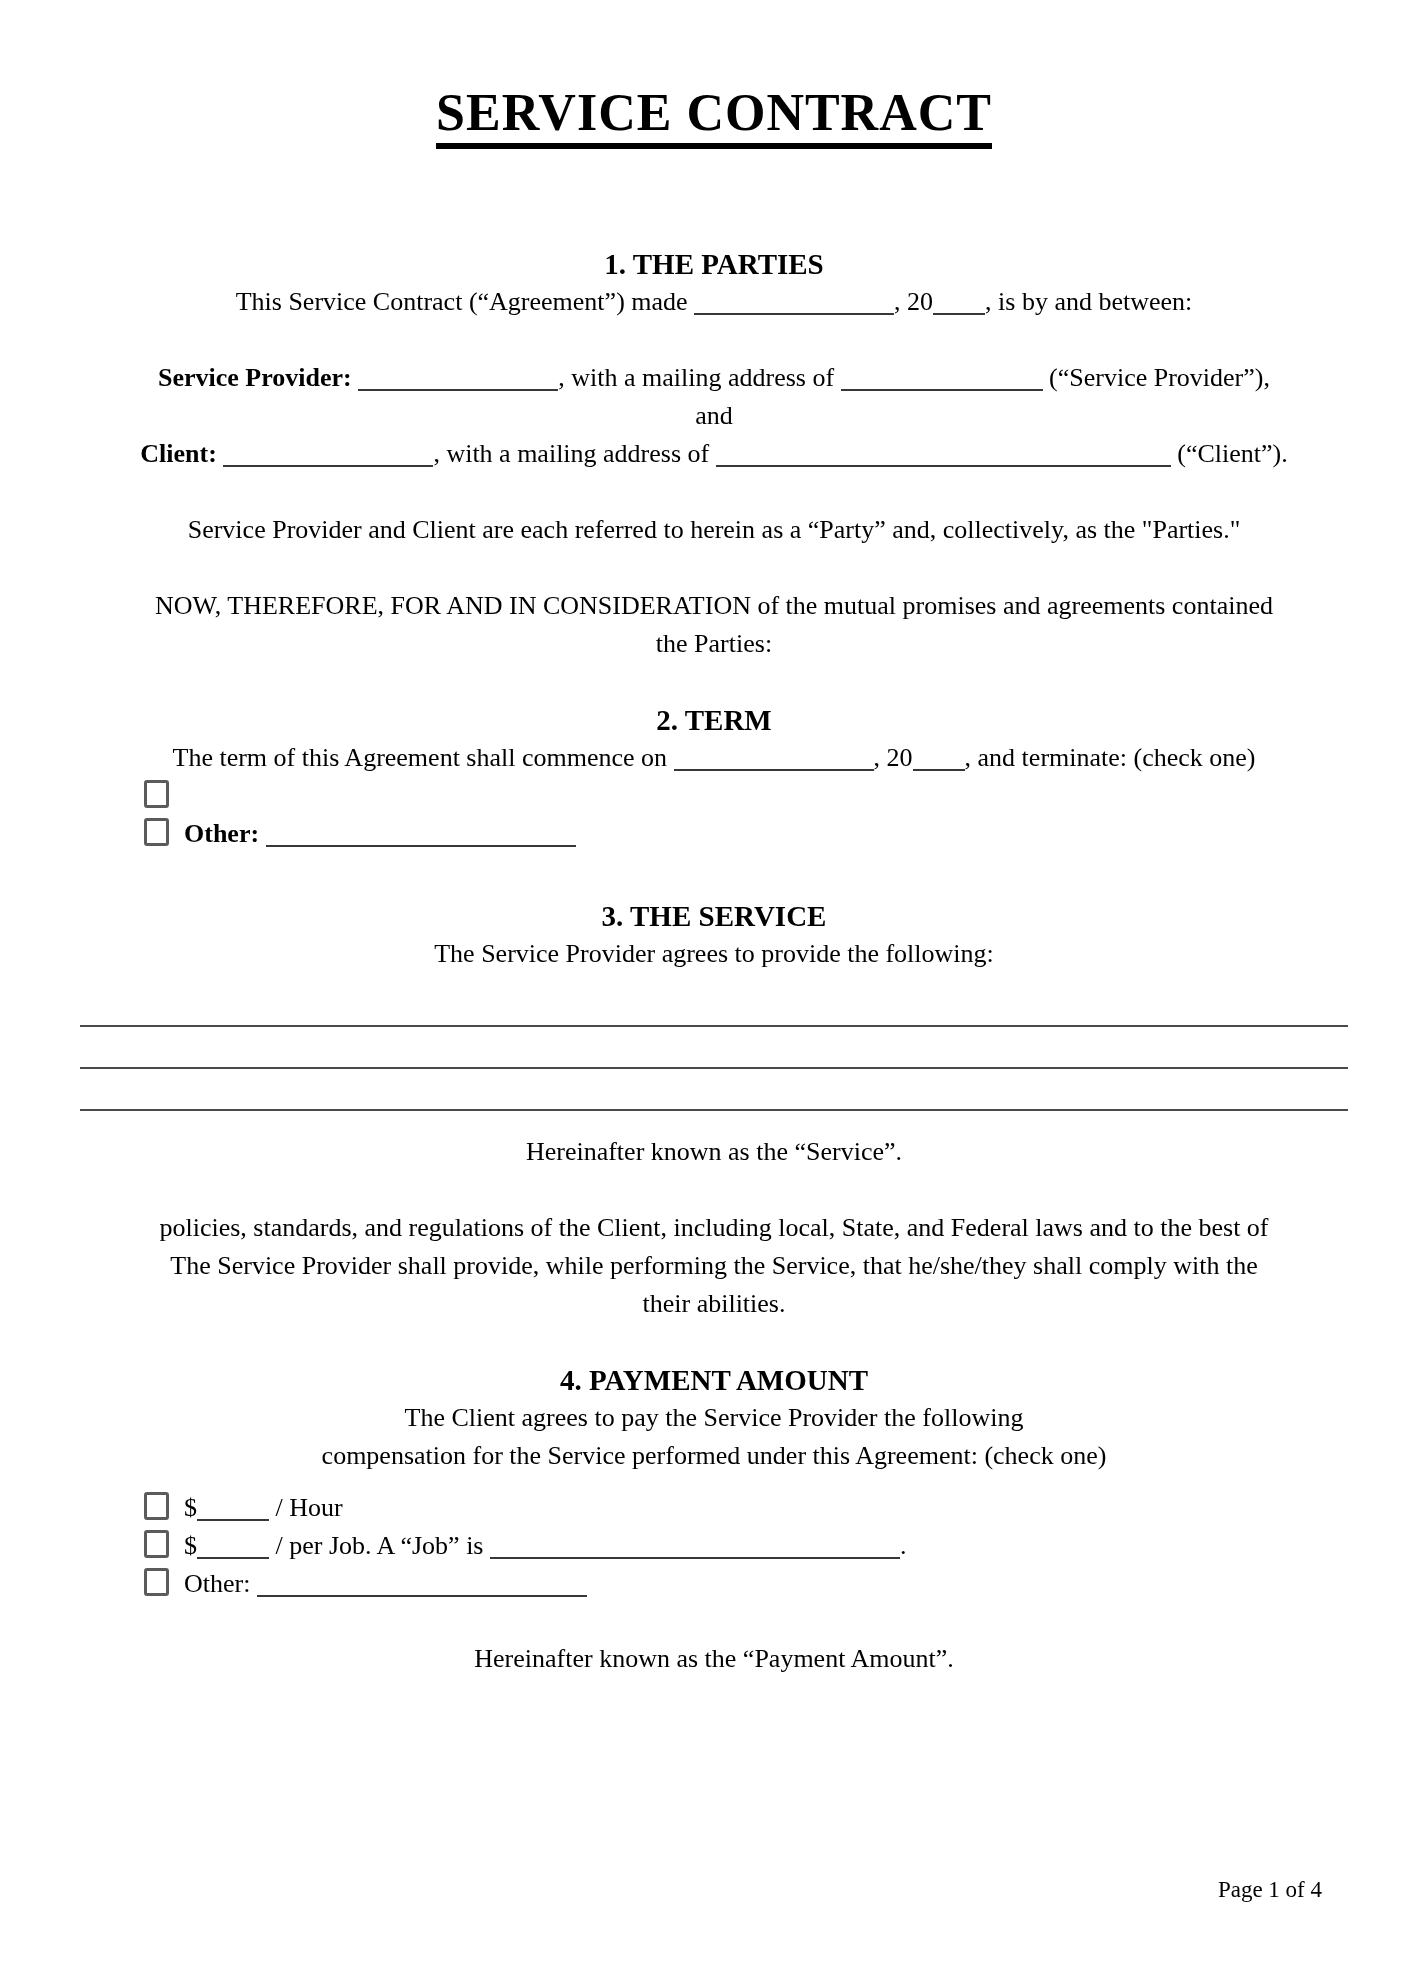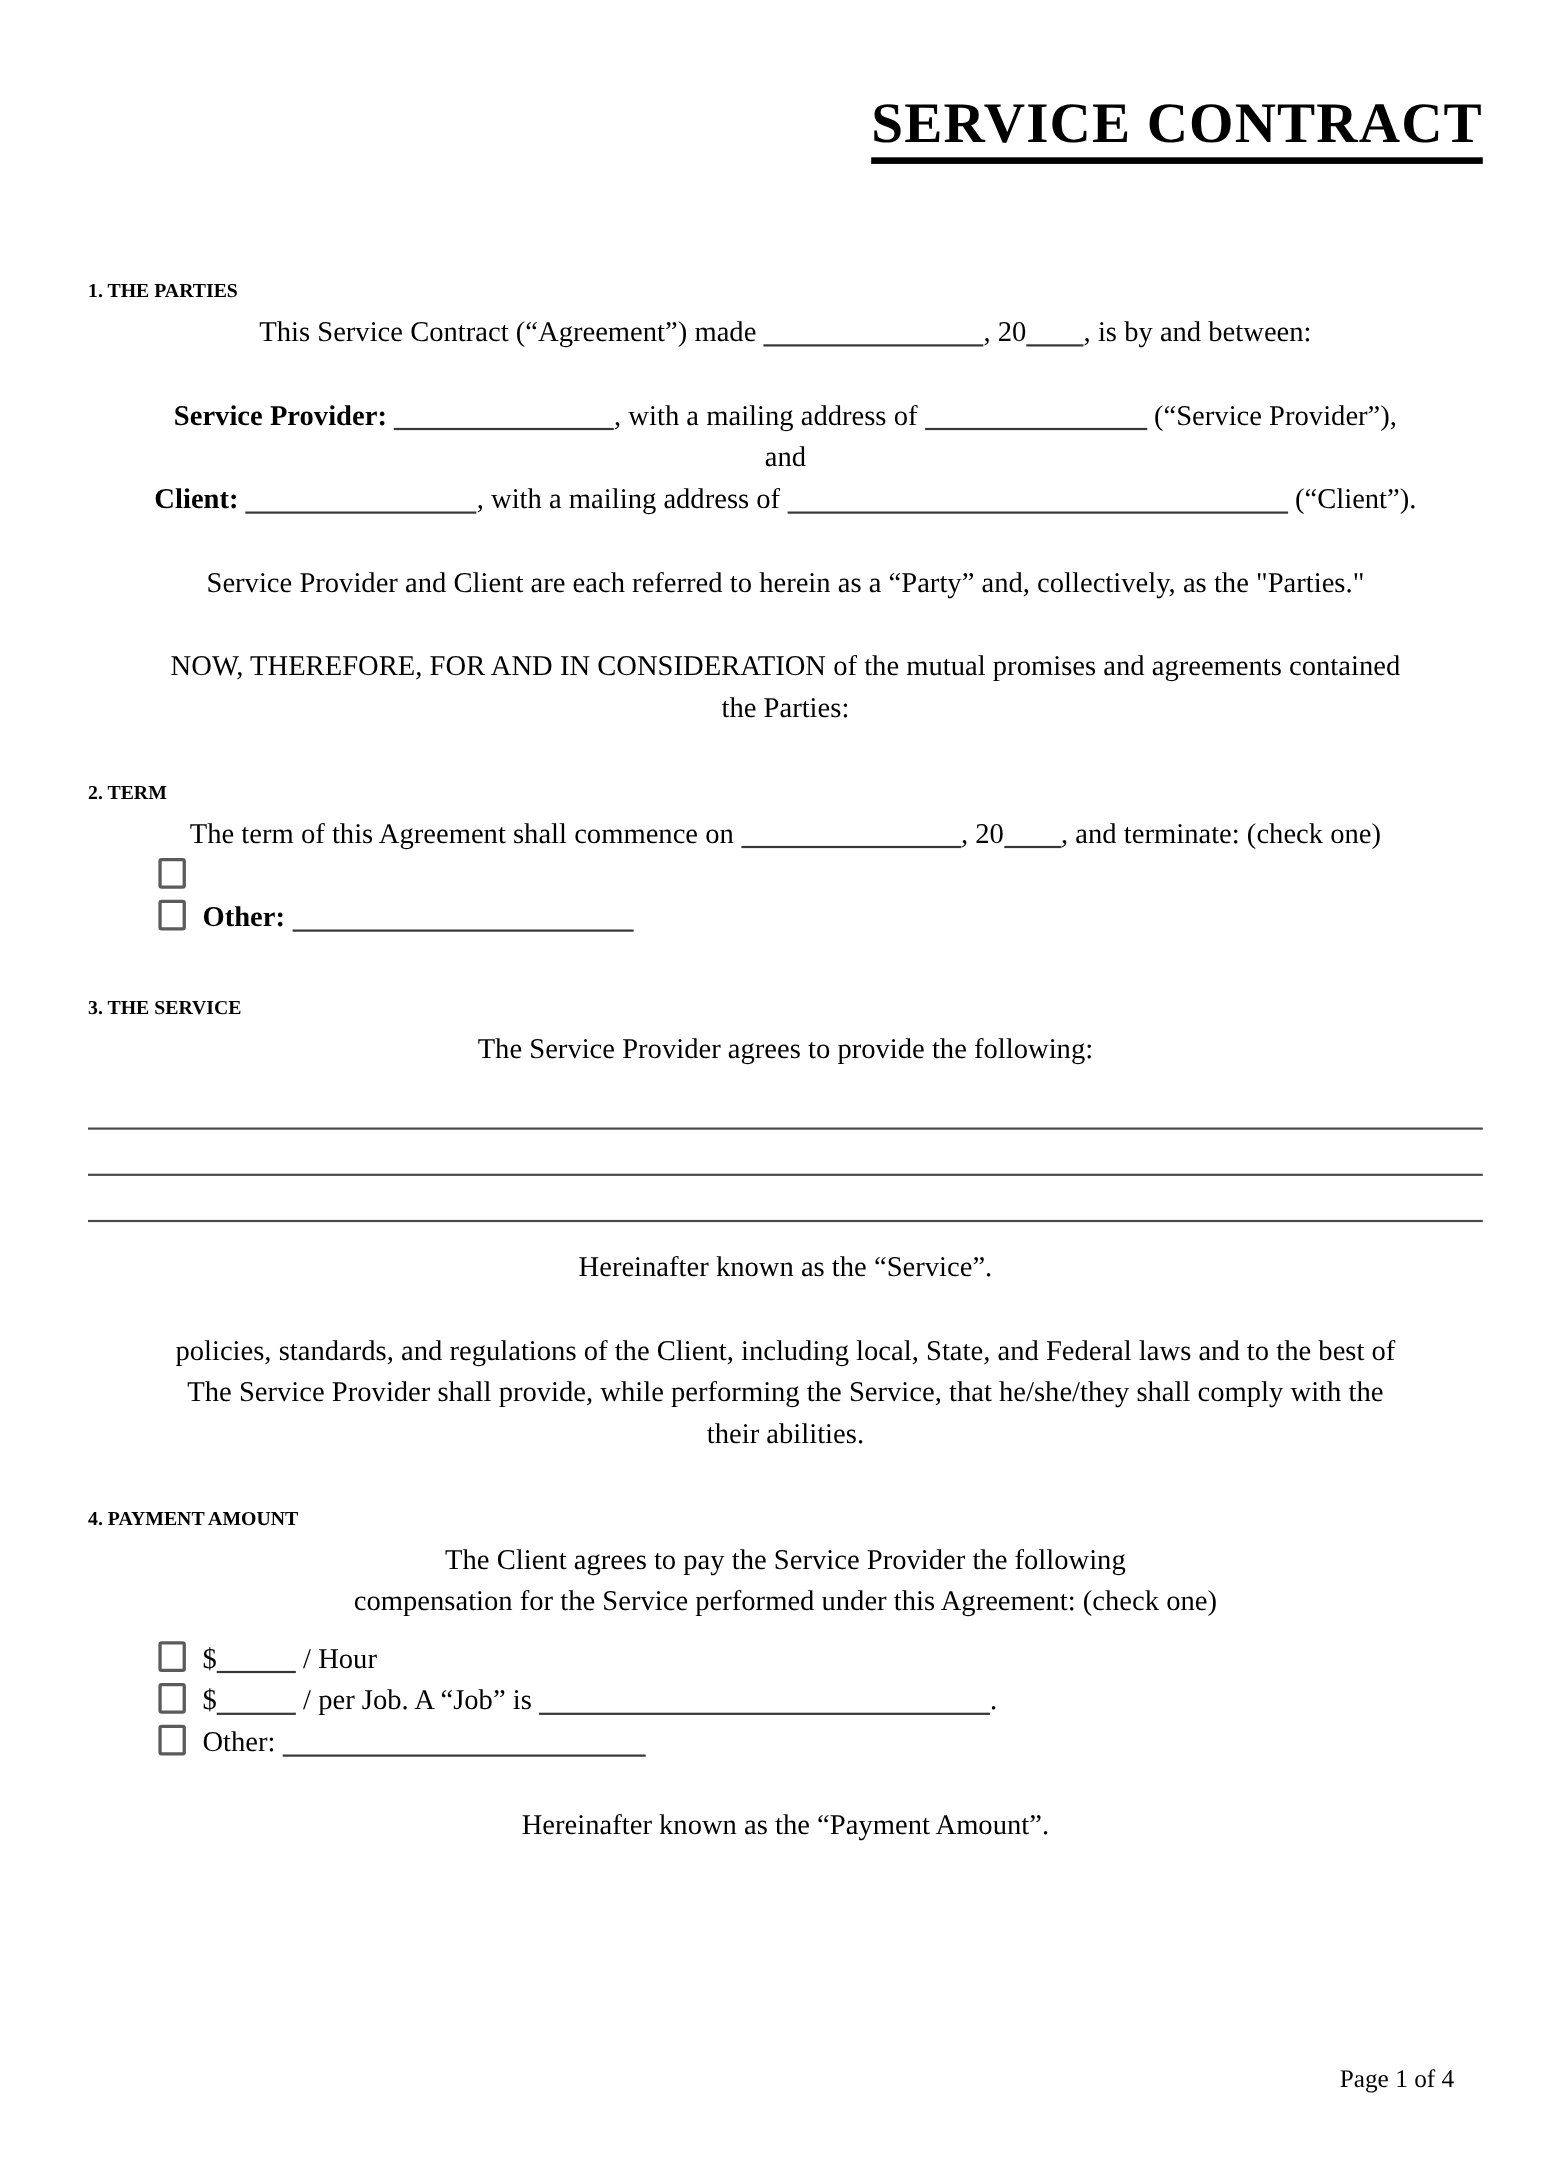--- a/index.html
+++ b/index.html
@@ -9,35 +9,36 @@
   }
   .page {
     position: relative;
     width: 1424px;
     height: 1968px;
     box-sizing: border-box;
     padding: 86px 76px 0 80px;
     background: #fff;
     overflow: hidden;
   }
-  .title-wrap { text-align: right; margin: 0; }
+  .title-wrap { text-align: center; margin: 0; }
   .doc-title {
     display: inline-block;
     font-size: 52px;
     font-weight: bold;
     letter-spacing: 1px;
     border-bottom: 6px solid #000;
     padding-bottom: 2px;
     line-height: 1.05;
   }
   .heading {
     font-weight: bold;
-    font-size: 18px;
+    font-size: 29px;
     line-height: 38px;
     white-space: nowrap;
+    text-align: center;
   }
   .line, .pline {
     font-size: 26px;
     line-height: 38px;
     white-space: nowrap;
     text-align: center;
   }
   .b { font-weight: bold; }
   .blank {
     display: inline-block;

